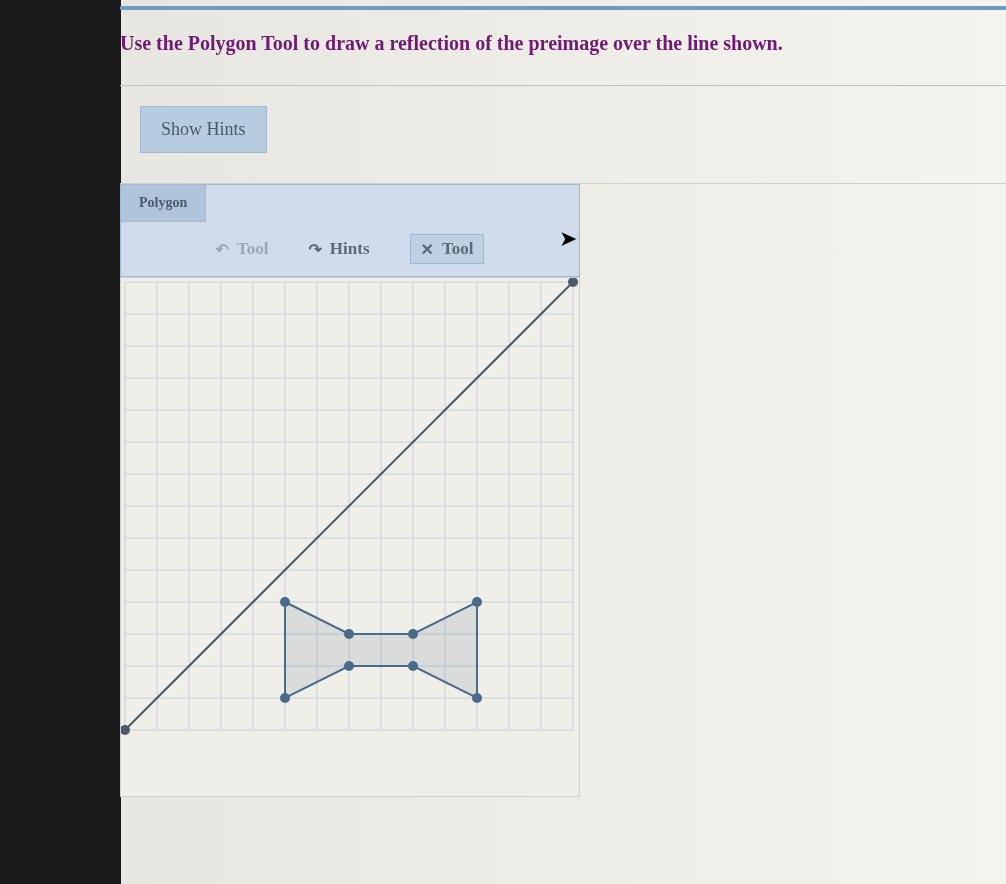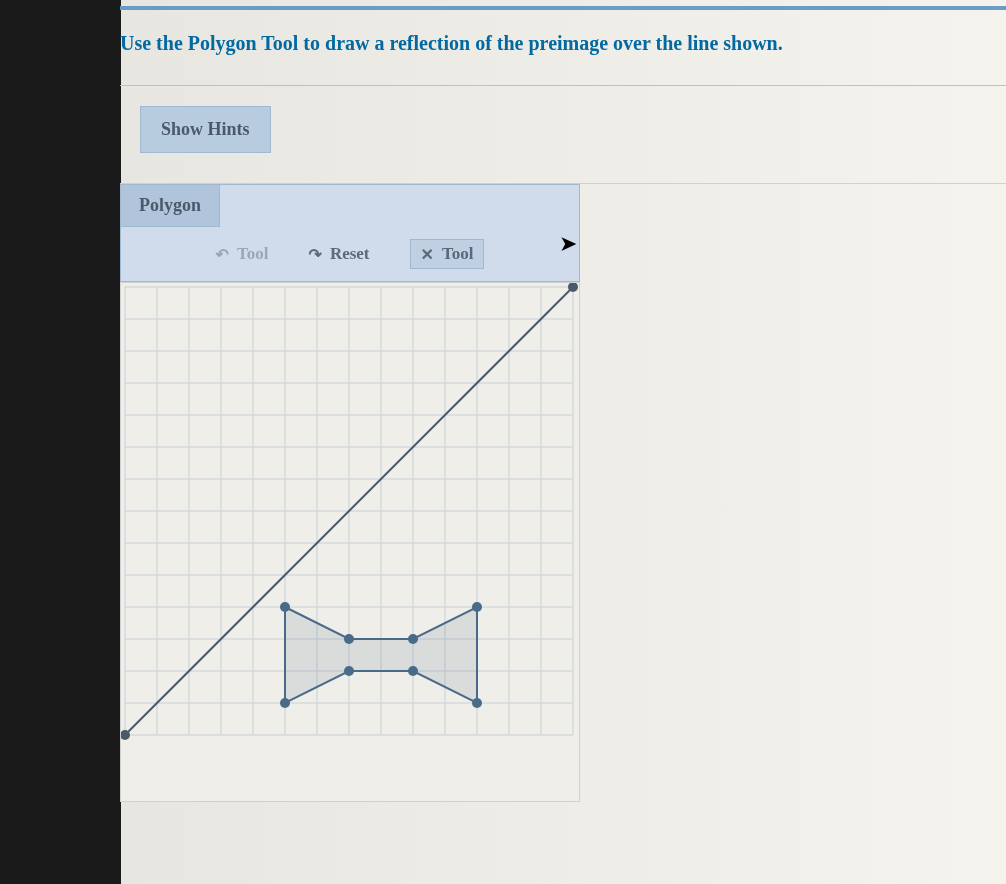--- a/index.html
+++ b/index.html
@@ -16,33 +16,33 @@
     padding-top: 6px;
   }
   .top-rule {
     height: 4px;
     background: #6a9cc8;
     margin-bottom: 14px;
   }
   .instruction {
     font-size: 20px;
     font-weight: bold;
-    color: #0369a1;
+    color: #701a75;
     padding: 8px 0 30px 0;
     border-bottom: 1px solid #c0c0c0;
     font-family: Liberation Serif, serif;
   }
   .hints-wrap {
     padding: 20px 0 30px 20px;
   }
   .hints-btn {
     display: inline-block;
     background: #b8cce0;
     color: #4a5a6a;
-    font-weight: bold;
+    font-weight: normal;
     font-size: 18px;
     padding: 12px 20px;
     border: 1px solid #a0b8d0;
     cursor: pointer;
   }
   .hr-faint { border-top: 1px solid #d0d0d0; margin-right: 0; }
   .canvas-wrap {
     margin-left: 0;
     margin-top: 0;
   }
@@ -51,21 +51,21 @@
     background: #d0dceb;
     border: 1px solid #a0b8d0;
   }
   .tab-row {
     display: flex;
   }
   .tab {
     background: #b0c4dc;
     color: #4a5a6a;
     font-weight: bold;
-    font-size: 18px;
+    font-size: 14px;
     padding: 10px 18px;
     border-right: 1px solid #a0b8d0;
     border-bottom: 1px solid #a0b8d0;
     cursor: pointer;
   }
   .action-row {
     display: flex;
     justify-content: center;
     gap: 40px;
     padding: 12px 0;
@@ -128,21 +128,21 @@
       <div class="tab-row">
         <div class="tab">Polygon</div>
       </div>
       <div class="action-row">
         <div class="action-btn disabled">
           <span class="arrow-icon">↶</span>
           <span>Tool</span>
         </div>
         <div class="action-btn">
           <span class="arrow-icon">↷</span>
-          <span>Reset</span>
+          <span>Hints</span>
         </div>
         <div class="action-btn reset">
           <span class="arrow-icon">✕</span>
           <span>Tool</span>
         </div>
       </div>
     </div>
 
     <div class="grid-area">
       <span class="cursor-icon">➤</span>

